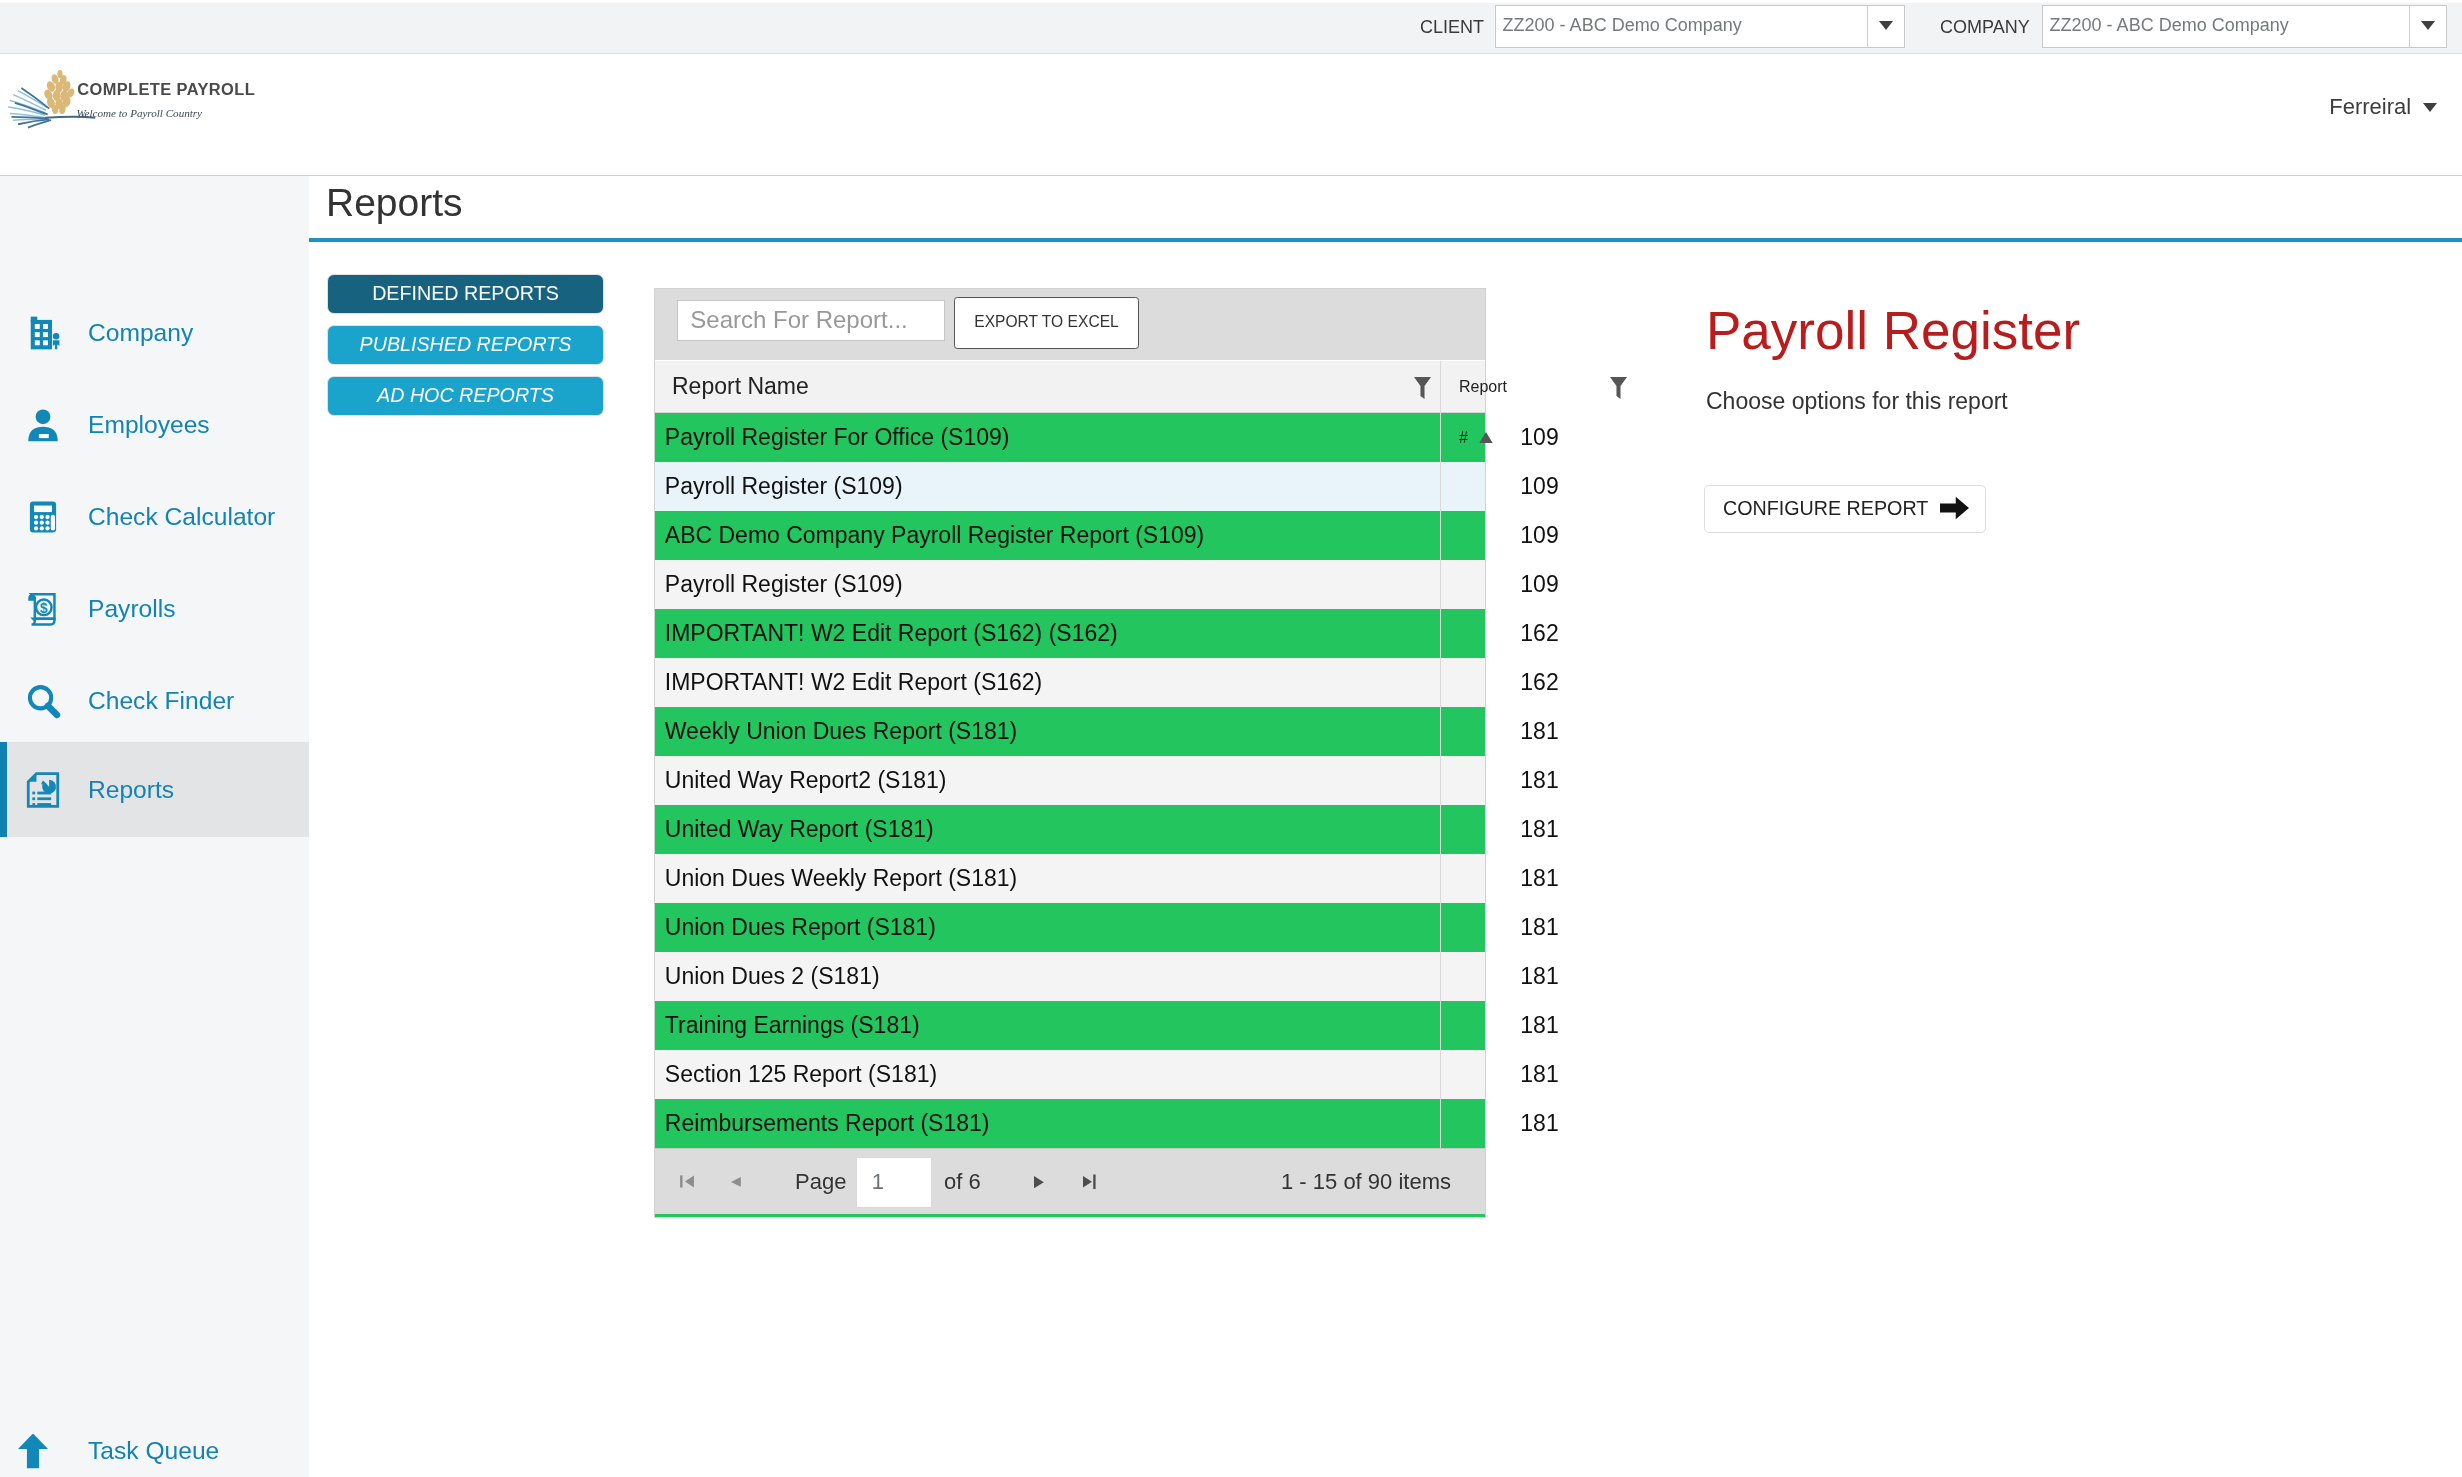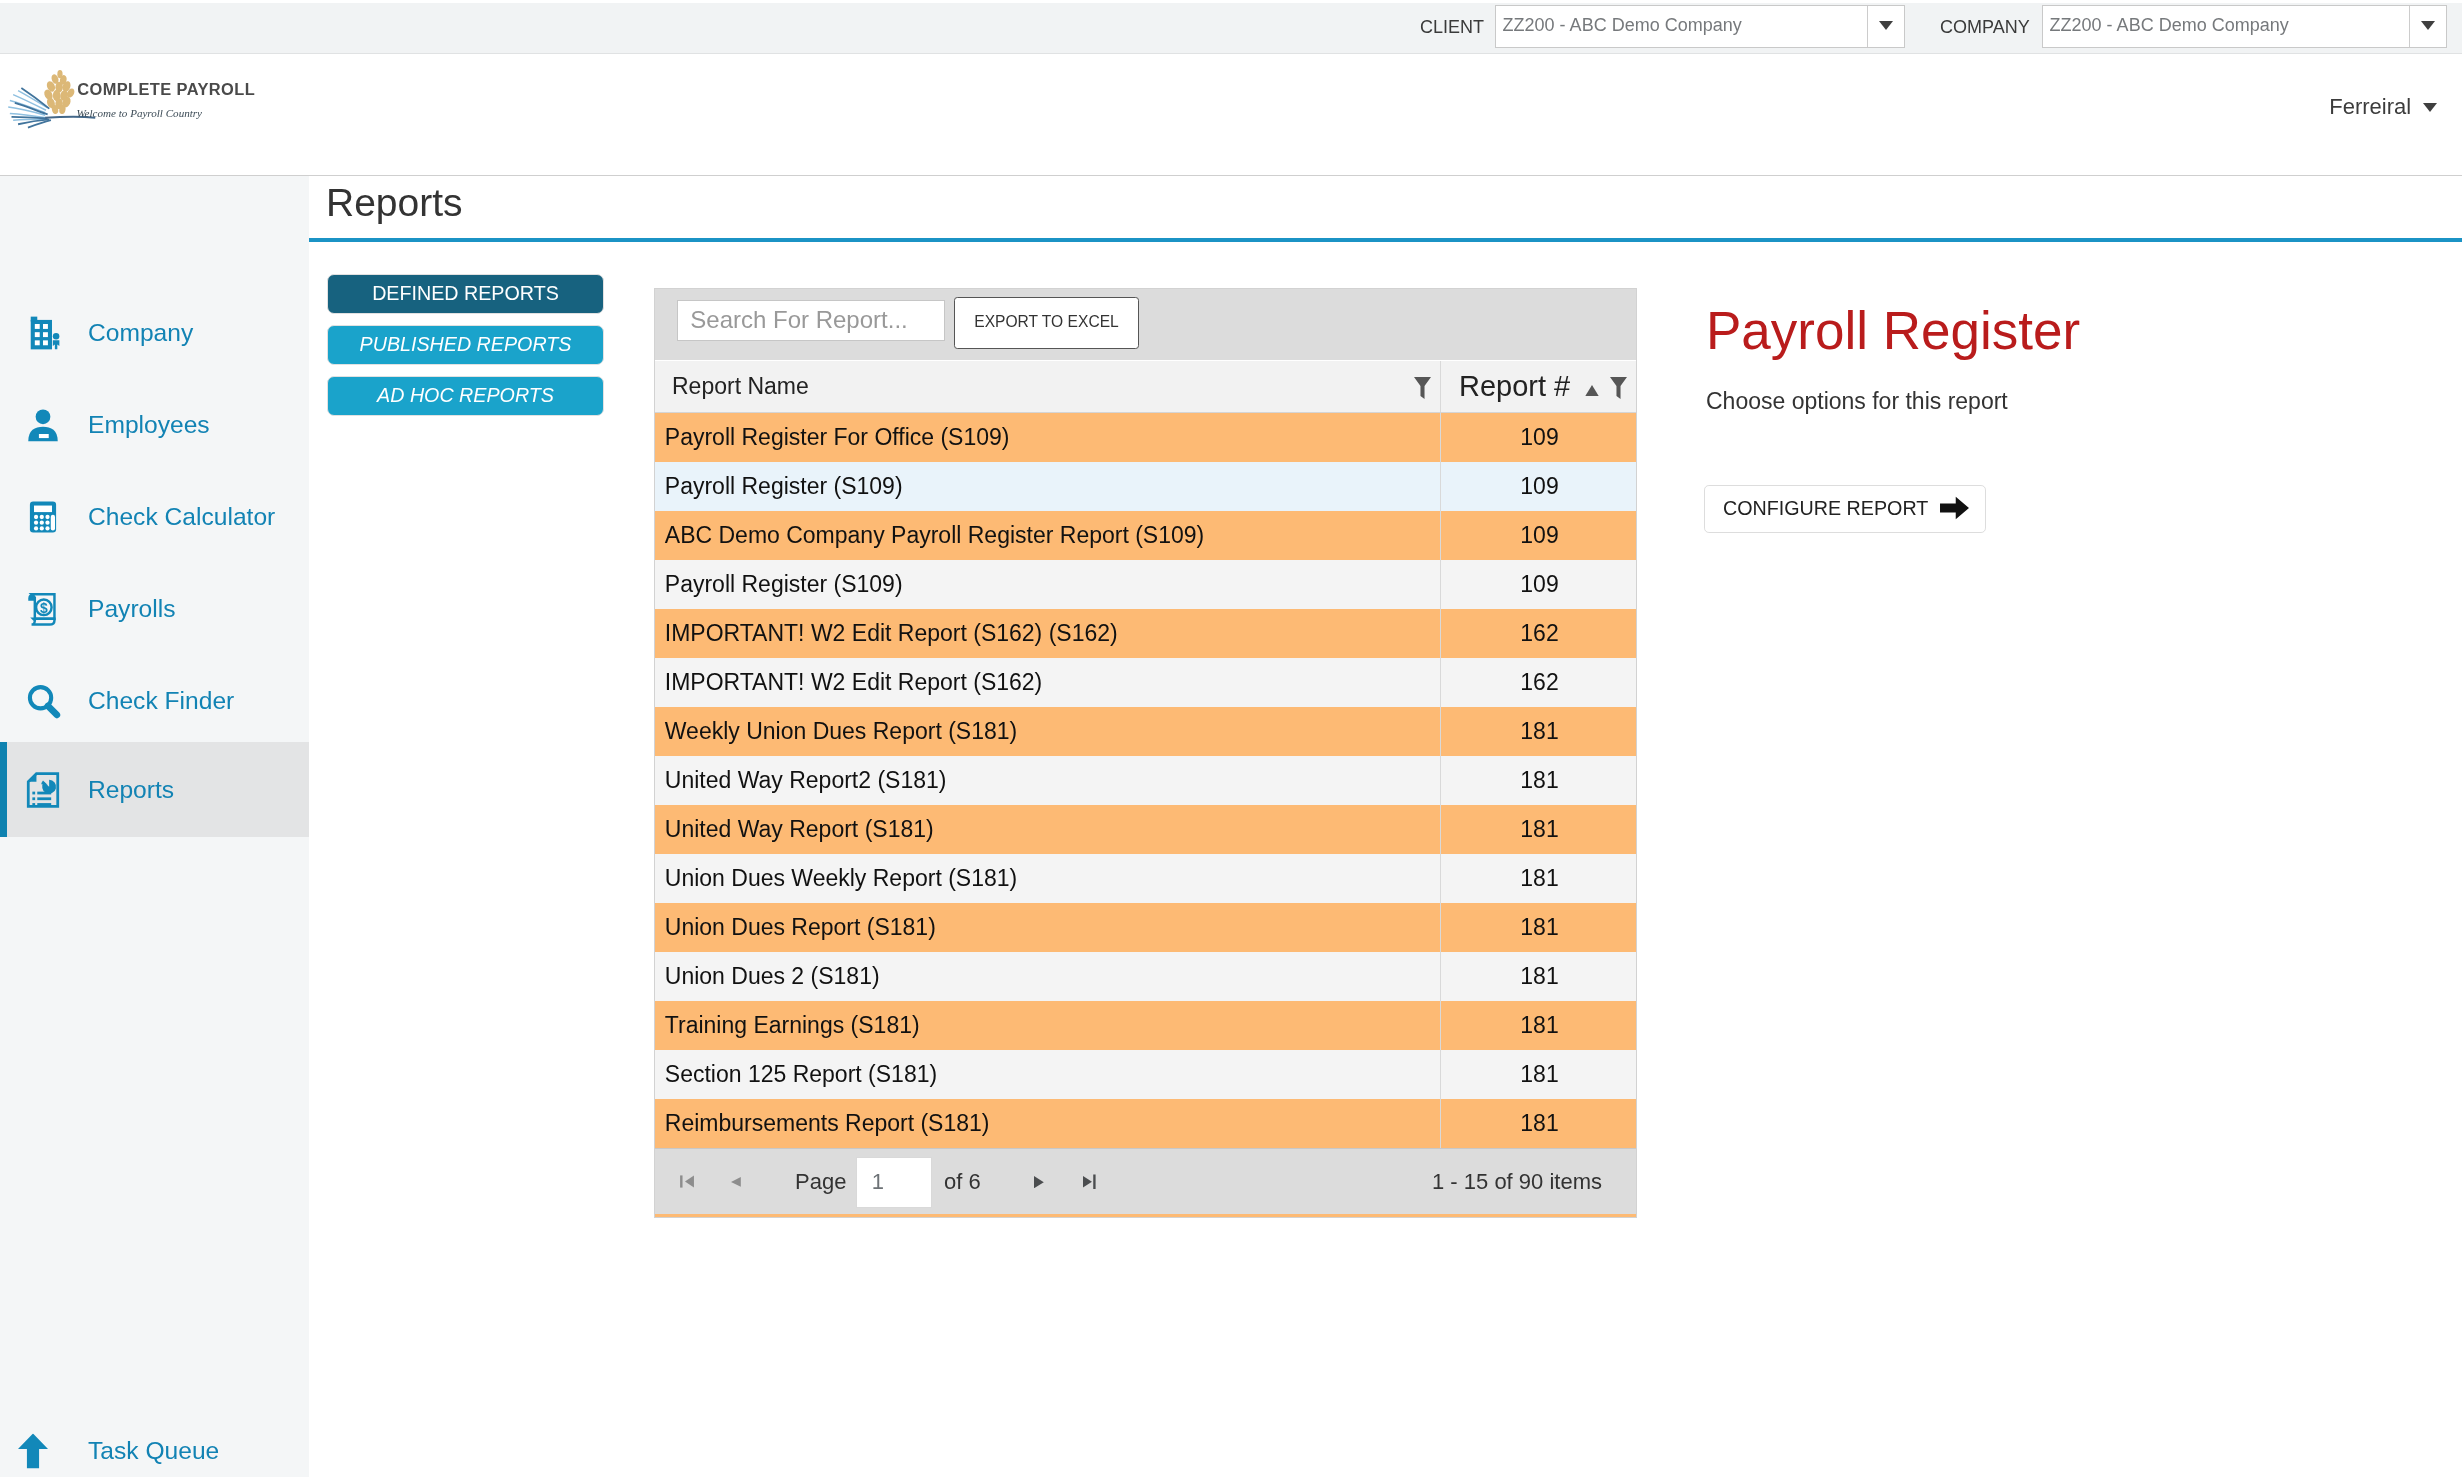--- a/index.html
+++ b/index.html
@@ -30,28 +30,28 @@
 
 
 #h1reports { left:326px; top:183px; font-size:39px; color:#333; line-height:1; }
 #blueline { left:309px; top:238px; width:2154px; height:4.1px; background:#1b93c5; }
 
 .lbtn { position:absolute; left:327px; width:277px; height:40px; border-radius:7px; border:1.6px solid #e1e1e1; color:#fff; font-size:19.7px; text-align:center; line-height:37px; white-space:nowrap; }
 .lbtn.dark { background:#17627f; }
 .lbtn.cyan { background:#1aa3cb;font-style:italic; }
 
 
-#grid { left:654px; top:288px; width:983px; height:930px; border:0.8px solid #d2d2d2; background:#fdba74; }
+#grid { left:654px; top:288px; width:832px; height:930px; border:0.8px solid #d2d2d2; background:#22c55e; }
 #toolbar { position:relative; width:100%; height:71px; background:#dcdcdc; }
 #search { position:absolute; left:22px; top:10.7px; width:268px; height:41px; background:#fff; border:1.6px solid #c6c6c6; font-size:24px; color:#999; line-height:38px; padding-left:12.3px; white-space:nowrap; overflow:hidden; }
 #exportbtn { position:absolute; left:299px; top:8.2px; width:185px; height:52px; background:#fff; border:1.6px solid #555; border-radius:3.3px; font-size:15.6px; color:#333; text-align:center; line-height:48px; white-space:nowrap; }
 #ghead { position:relative; width:100%; height:53px; background:#f2f2f2; border-top:1.6px solid #fff; border-bottom:0.8px solid #d5d5d5; }
 .vline { position:absolute; left:785px; top:0; width:0.8px; height:100%; background:#d9d9d9; }
 #ghead .c1 { position:absolute; left:17px; top:0; line-height:51px; font-size:23px; color:#222; }
-#ghead .c2 { position:absolute; left:804px; top:0; line-height:51px; font-size:29px; color:#222; }
+#ghead .c2 { position:absolute; left:804px; top:0; line-height:51px; font-size:16px; color:#222; }
 .funnel { position:absolute; top:16.4px; width:17px; height:22px; }
 #rows { position:relative; width:100%; }
 .row { position:relative; width:100%; height:49px; }
 .row.g { background:#f4f4f4; }
 .row.sel { background:#e9f3fa; }
 .row .n { position:absolute; left:9.8px; top:0; line-height:49px; font-size:23px; color:#111; white-space:nowrap; }
 .row .v { position:absolute; left:786px; width:197px; text-align:center; top:0; line-height:49px; font-size:23px; color:#111; }
 #pager { position:relative; width:100%; height:66px; background:#dcdcdc; border-top:0.8px solid #c8c8c8; }
 #pager svg { position:absolute; }
 .pgtext { position:absolute; font-size:22px; color:#333; top:0; line-height:65px; }

